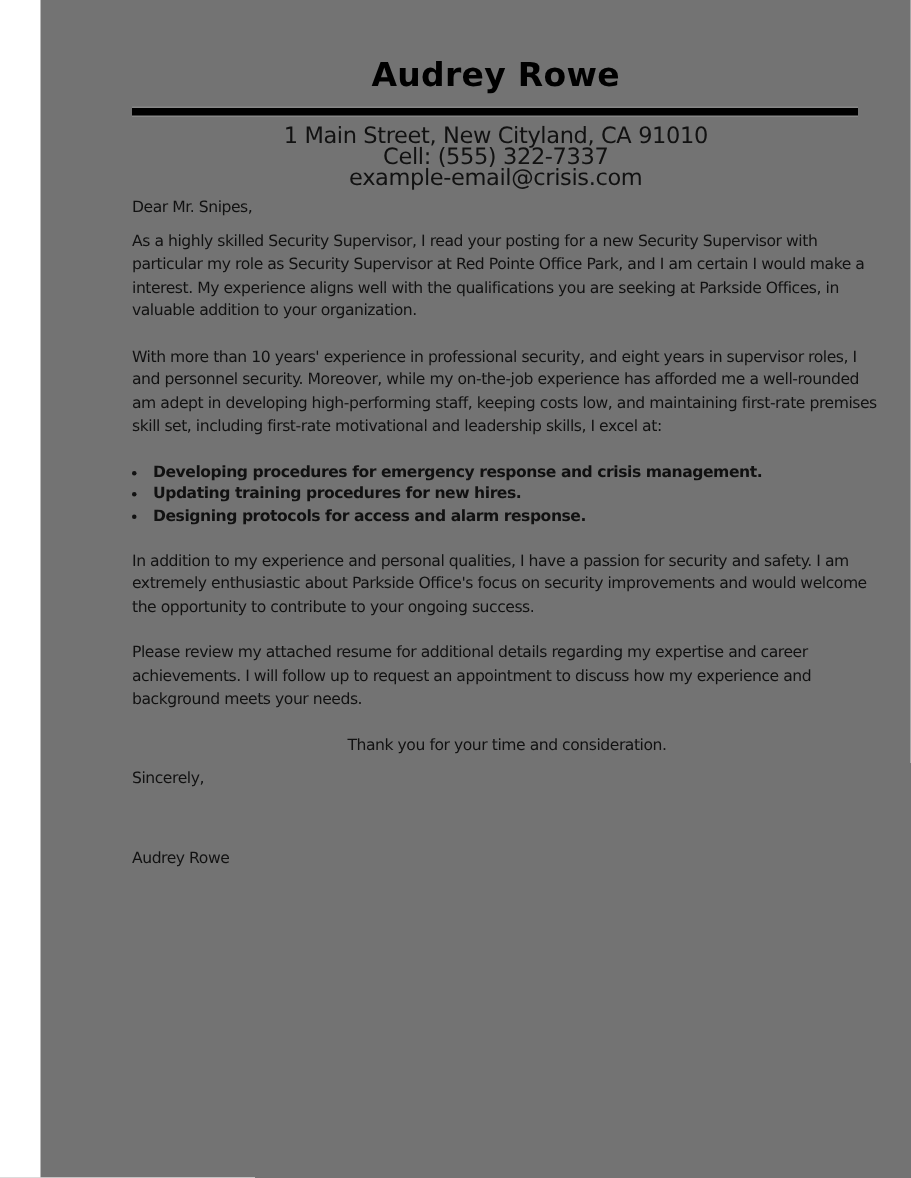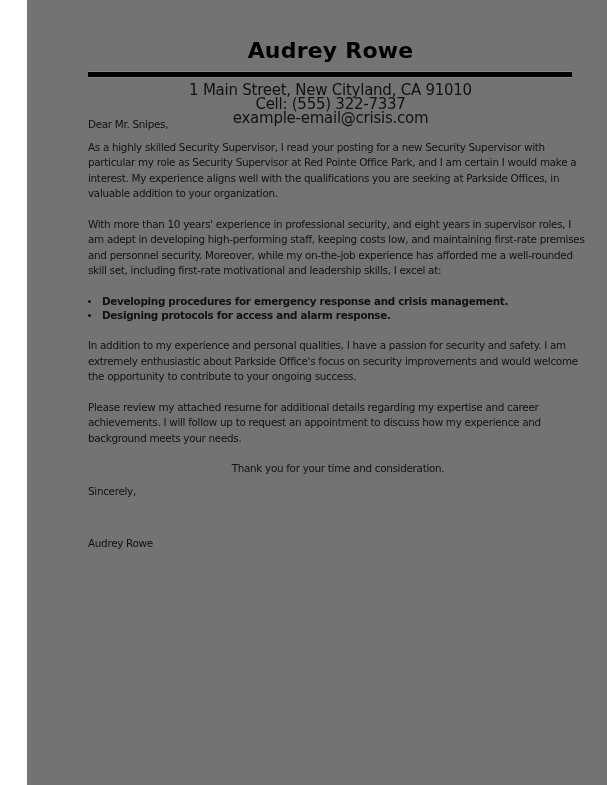--- a/index.html
+++ b/index.html
@@ -2,21 +2,21 @@
 <html><head>
   <meta charset="utf-8">
   <style>
     html, body { margin: 0; padding: 0; background: #ffffff; }
     body { width: 607px; height: 785px; position: relative; overflow: hidden; font-family: "DejaVu Sans", sans-serif; color: #111; }
     .page { position: absolute; left: 0; top: 0; width: 607px; height: 785px; background: #737373; margin-left: 27px; }
     .name { position: absolute; left: 0; width: 607px; top: 38px; text-align: center; font-family: "DejaVu Sans", sans-serif; font-weight: bold; font-size: 22px; color: #000; letter-spacing: 0.2px; }
     .rule { position: absolute; left: 61px; width: 484px; top: 72px; height: 5px; background: #000; box-shadow: 0 -1px 0 #888, 0 1px 0 #888; }
     .contact { position: absolute; left: 0; width: 607px; top: 83px; text-align: center; font-size: 15px; line-height: 14px; letter-spacing: -0.25px; }
     .contact div { white-space: nowrap; }
-    .body { position: absolute; left: 61px; top: 117px; width: 500px; font-size: 10.4px; line-height: 15.5px; letter-spacing: -0.3px; }
+    .body { position: absolute; left: 61px; top: 131px; width: 500px; font-size: 10.4px; line-height: 15.5px; letter-spacing: -0.3px; }
     .line { white-space: nowrap; display: block; }
     .para { margin: 0 0 15px 0; }
     .salutation { margin: 0 0 7px 0; }
     .bullets { margin: 0 0 15px 0; padding: 0; list-style: none; font-weight: bold; }
     .bullets li { position: relative; padding-left: 14px; margin-left: 0; white-space: nowrap; line-height: 14.8px; }
     .bullets li .dot { position: absolute; left: 0; top: 6px; width: 3px; height: 3px; background: #111; border-radius: 50%; }
     .closing { margin: 0 0 7px 0; text-align: center; }
     .sign-gap { height: 37px; }
   </style>
 </head>
@@ -36,27 +36,28 @@
 
     <div class="para">
       <span class="line">As a highly skilled Security Supervisor, I read your posting for a new Security Supervisor with</span>
       <span class="line">particular my role as Security Supervisor at Red Pointe Office Park, and I am certain I would make a</span>
       <span class="line">interest. My experience aligns well with the qualifications you are seeking at Parkside Offices, in</span>
       <span class="line">valuable addition to your organization.</span>
     </div>
 
     <div class="para">
       <span class="line">With more than 10 years' experience in professional security, and eight years in supervisor roles, I</span>
+      <span class="line">and personnel security. Moreover, while my on-the-job experience has afforded me a well-rounded</span>
       <span class="line">am adept in developing high-performing staff, keeping costs low, and maintaining first-rate premises</span>
-      <span class="line">and personnel security. Moreover, while my on-the-job experience has afforded me a well-rounded</span>
       <span class="line">skill set, including first-rate motivational and leadership skills, I excel at:</span>
     </div>
 
     <ul class="bullets">
       <li><span class="dot"></span><span>Developing procedures for emergency response and crisis management.</span></li>
+      <li><span class="dot"></span><span>Updating training procedures for new hires.</span></li>
       <li><span class="dot"></span><span>Designing protocols for access and alarm response.</span></li>
     </ul>
 
     <div class="para">
       <span class="line">In addition to my experience and personal qualities, I have a passion for security and safety. I am</span>
       <span class="line">extremely enthusiastic about Parkside Office's focus on security improvements and would welcome</span>
       <span class="line">the opportunity to contribute to your ongoing success.</span>
     </div>
 
     <div class="para">

